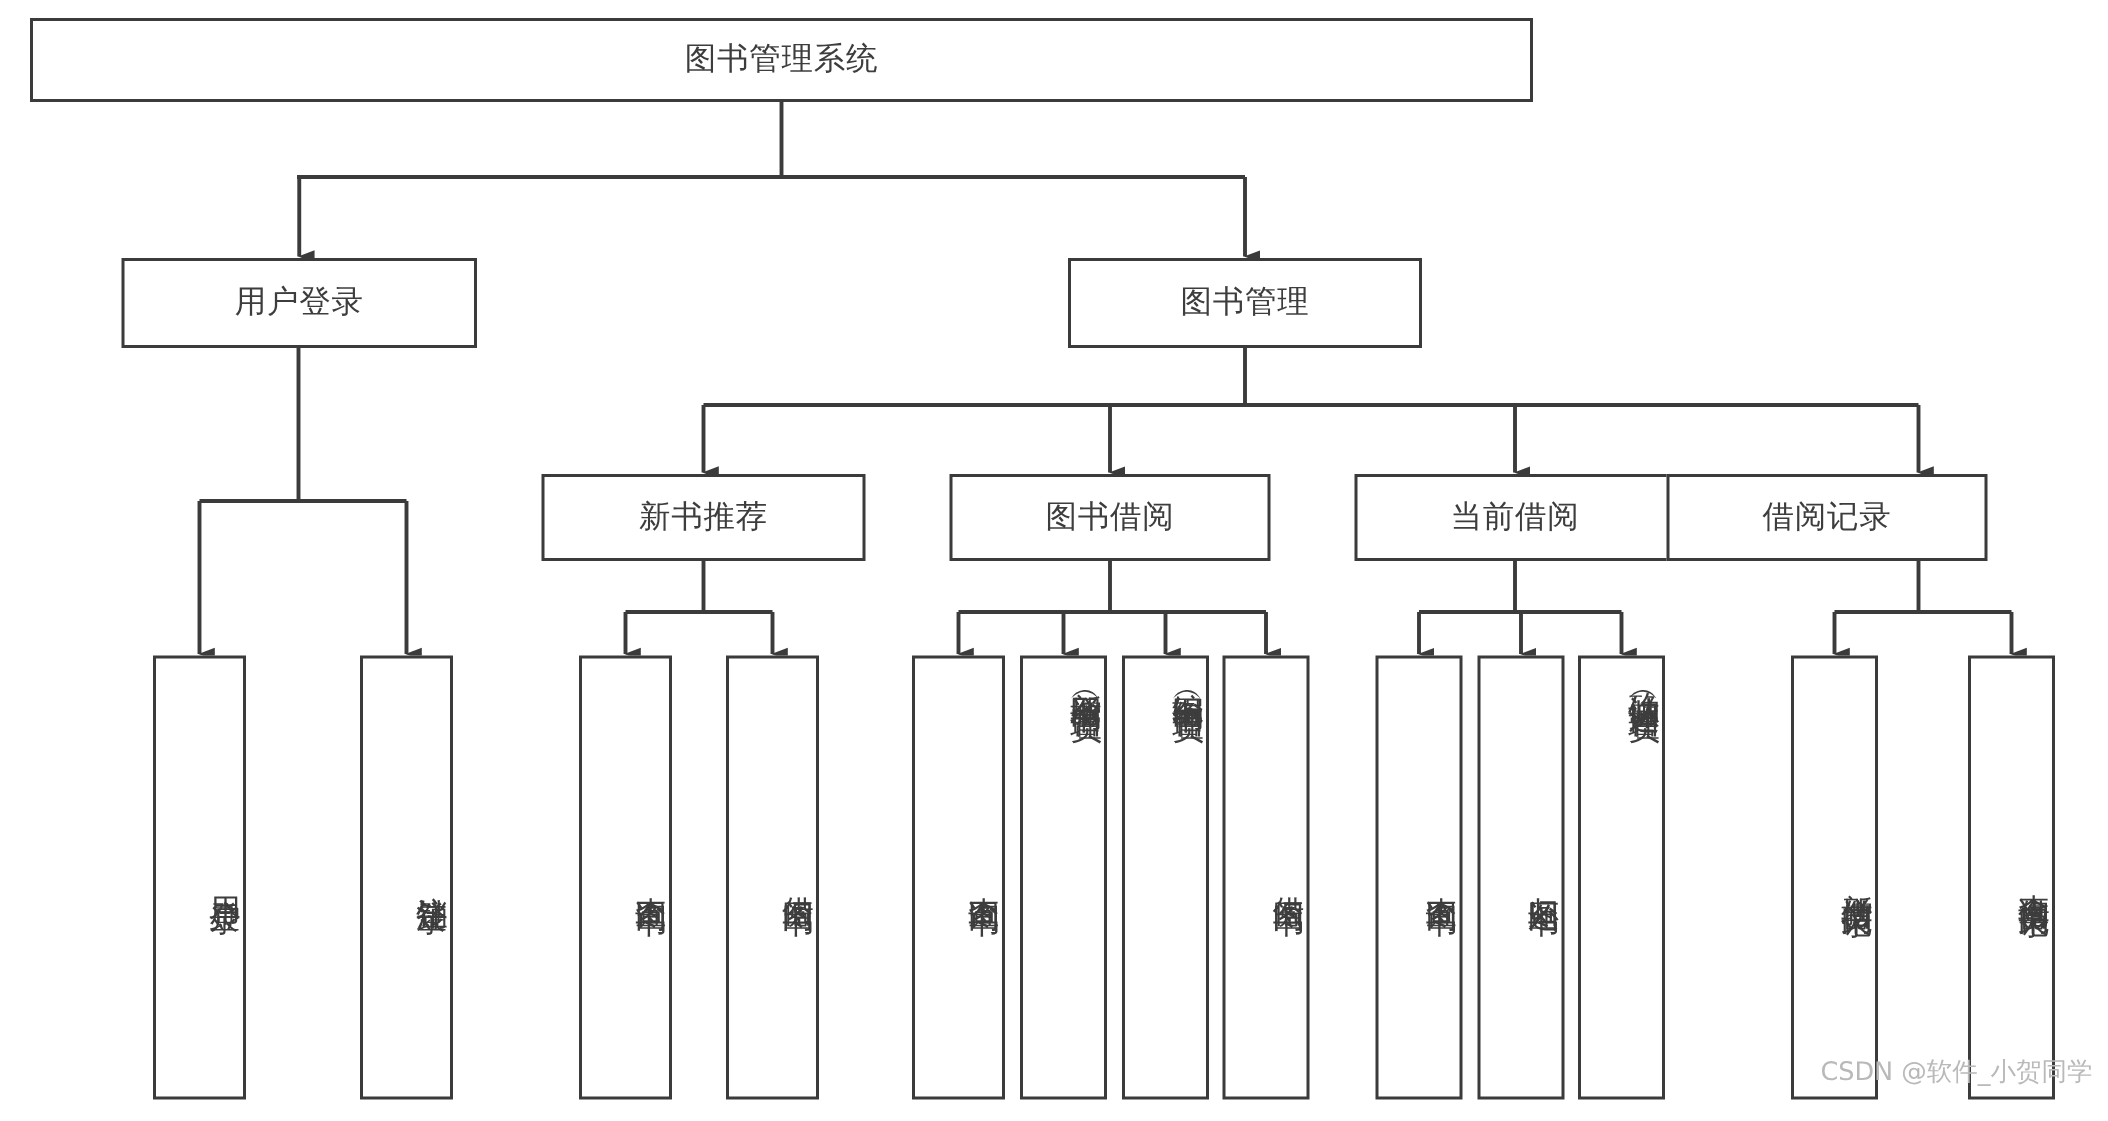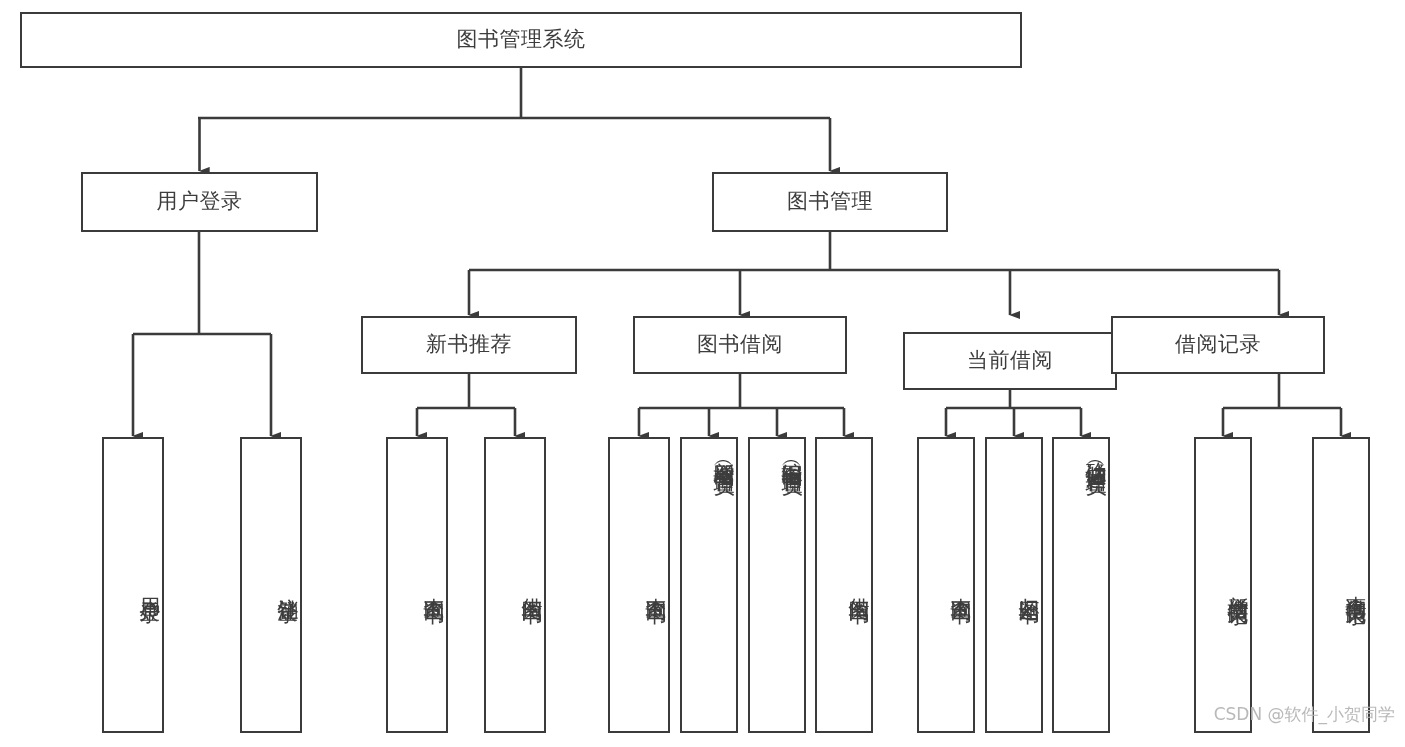--- a/index.html
+++ b/index.html
@@ -126,21 +126,21 @@
   <div class="node h" style="left: 712px; top: 172px; width: 236px; height: 60px;">
     <span>图书管理</span>
   </div>
 
   <div class="node h" style="left: 361px; top: 316px; width: 216px; height: 58px;">
     <span>新书推荐</span>
   </div>
   <div class="node h" style="left: 633px; top: 316px; width: 214px; height: 58px;">
     <span>图书借阅</span>
   </div>
-  <div class="node h" style="left: 903px; top: 316px; width: 214px; height: 58px; margin-top: 16px;">
+  <div class="node h" style="left: 903px; top: 316px; width: 214px; height: 58px;">
     <span>当前借阅</span>
   </div>
   <div class="node h" style="left: 1111px; top: 316px; width: 214px; height: 58px;">
     <span>借阅记录</span>
   </div>
 
   <div class="node v center-v" style="left: 102px; top: 437px; width: 62px; height: 296px;">
     <span class="vtext">用户登录</span>
   </div>
   <div class="node v center-v" style="left: 240px; top: 437px; width: 62px; height: 296px;">

